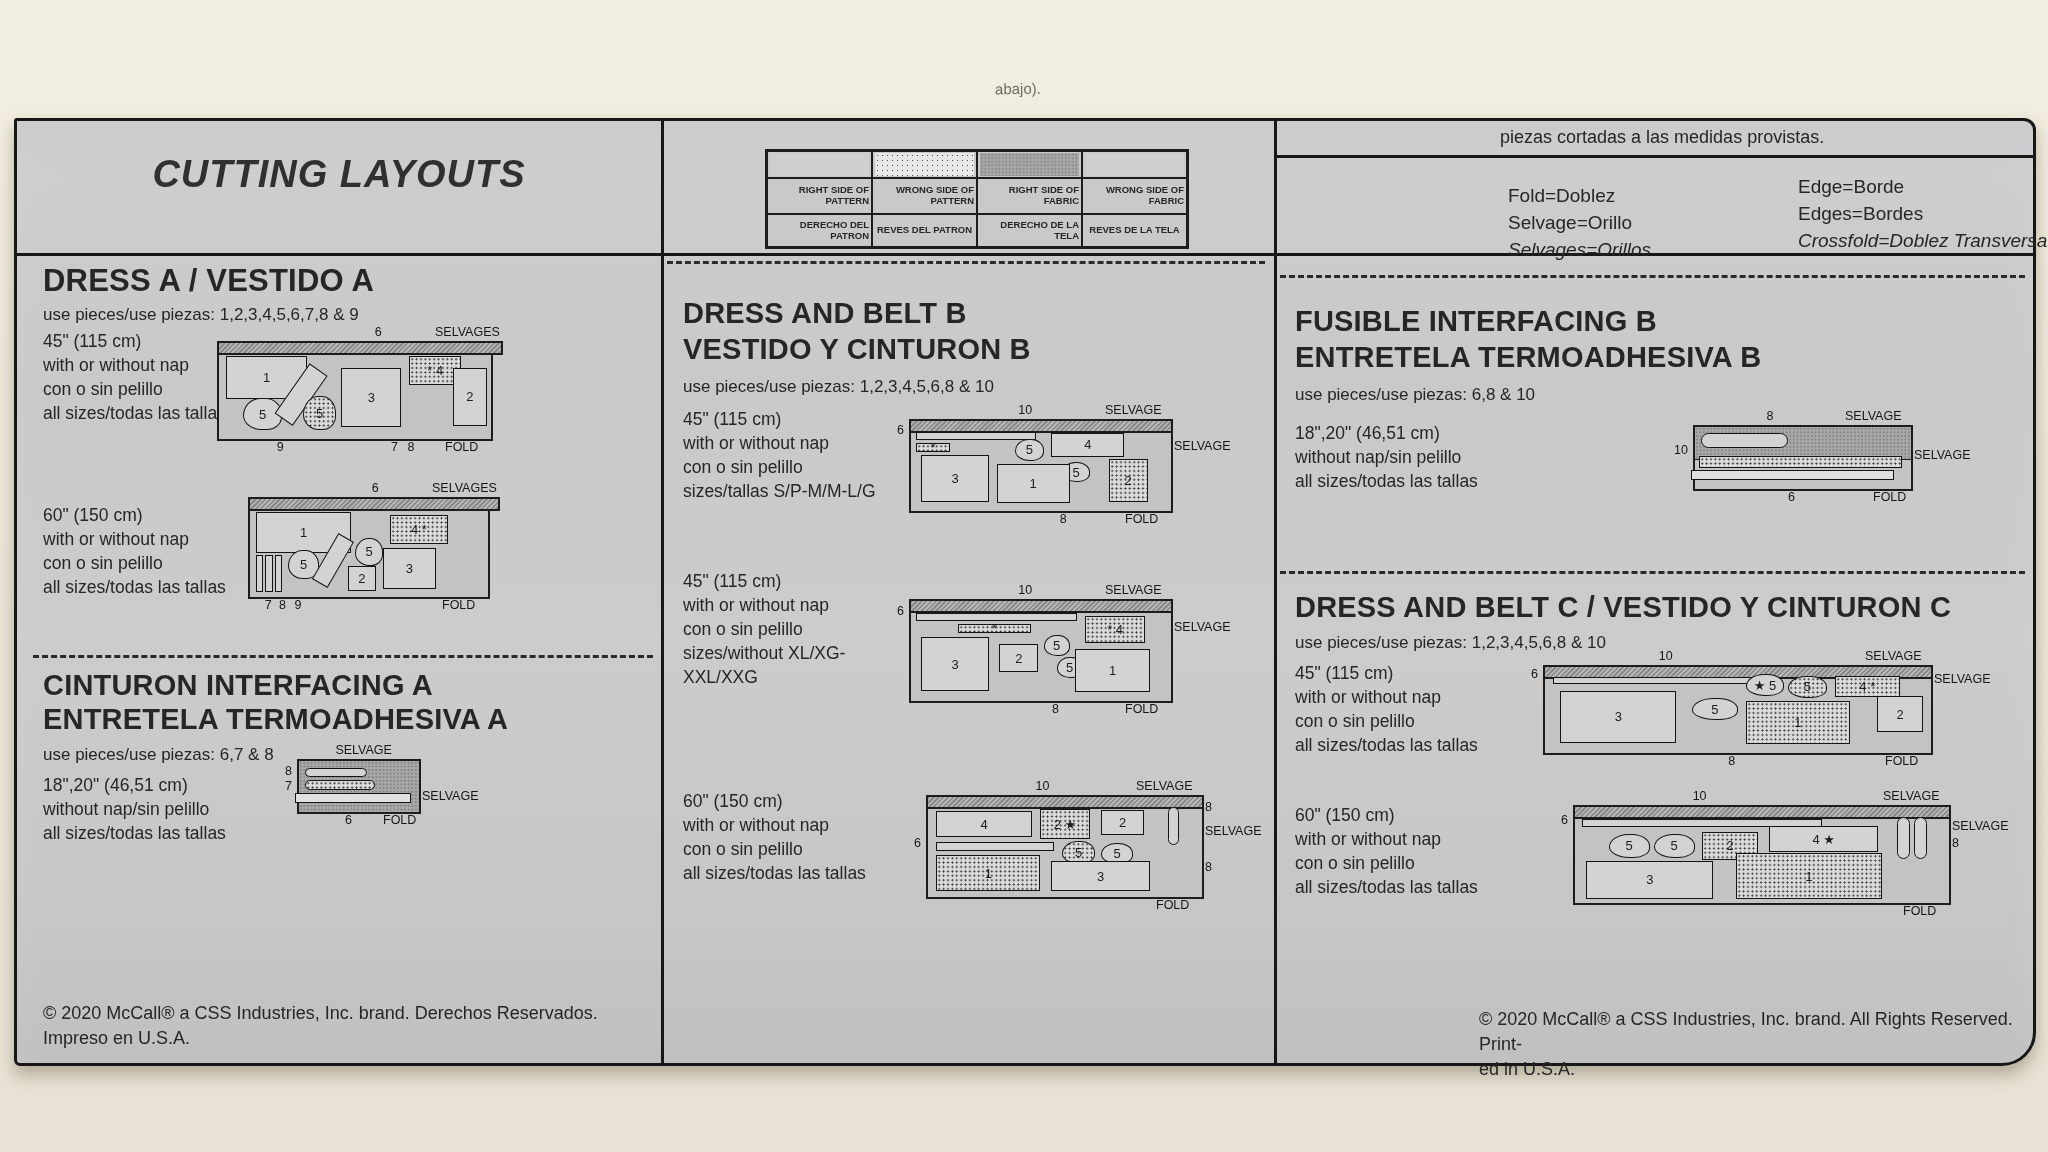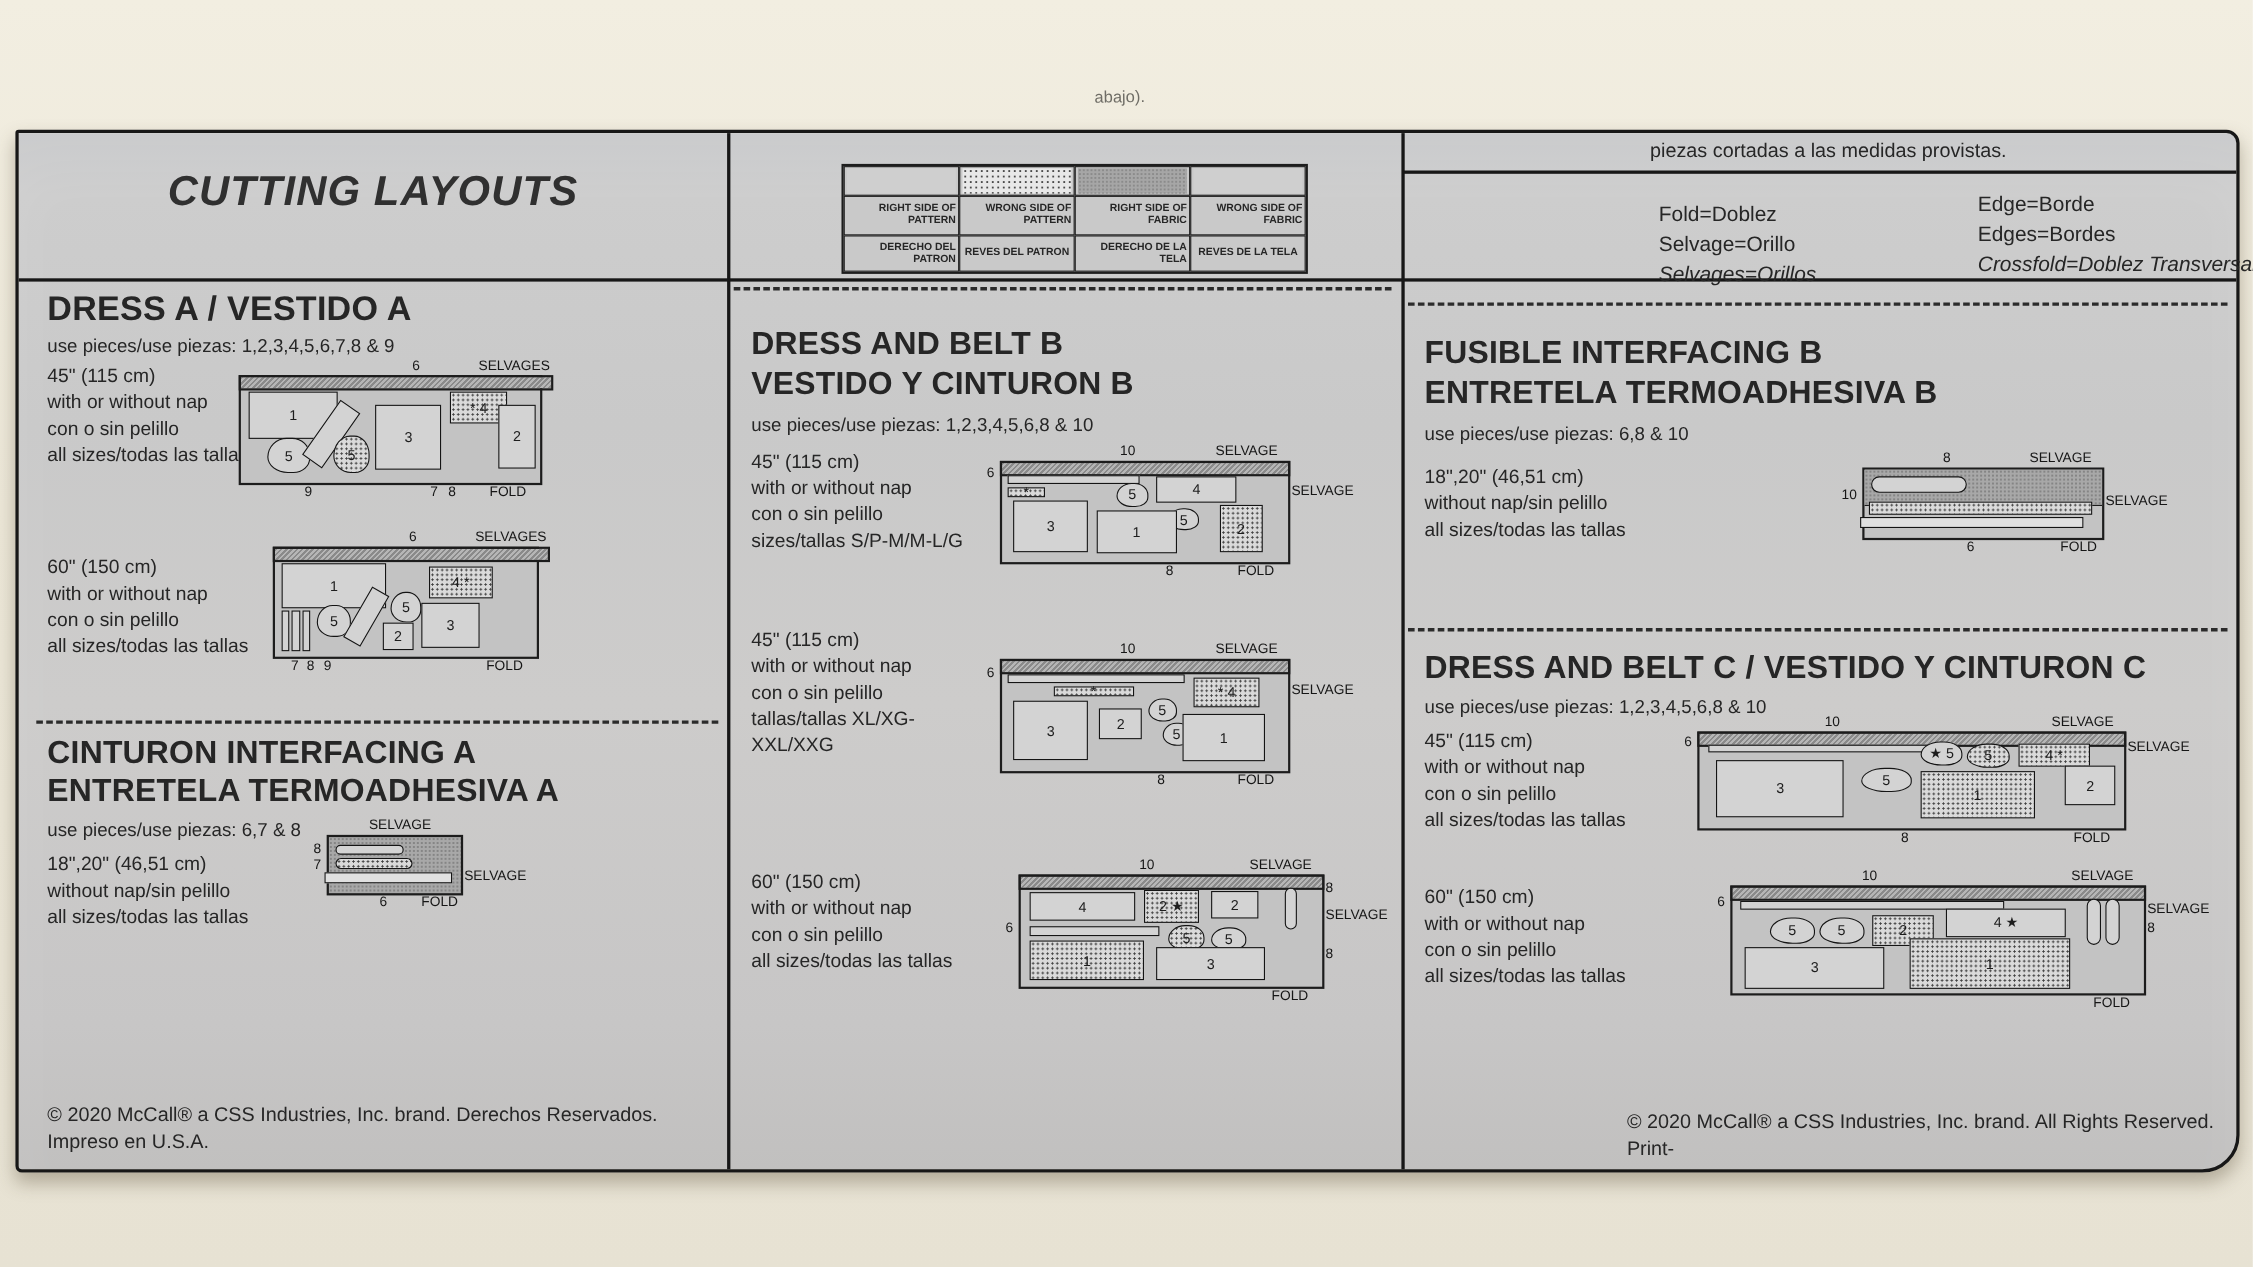--- a/index.html
+++ b/index.html
@@ -253,21 +253,21 @@
         <div class="dlabel" style="left: 0px; width: 11px; text-align: right; top: 19.8px;">6</div>
         <div class="dlabel" style="left: 281px; top: 36px;">SELVAGE</div>
         <div class="dlabel" style="left: 166.8px; top: 109px;">8</div>
         <div class="dlabel" style="left: 232px; top: 109px;">FOLD</div>
       </div>
 
     <div class="abs blk" style="left:666px;top:448px">
       <div>45" (115 cm)</div>
       <div>with or without nap</div>
       <div>con o sin pelillo</div>
-      <div>tallas/tallas XL/XG-</div>
+      <div>sizes/without XL/XG-</div>
       <div>XXL/XXG</div>
     </div>
     <div class="diagram" style="left: 876px; top: 462px; width: 340px; height: 134px;">
         <div class="diag-box" style="left: 16px; top: 16px; width: 260px; height: 100px;">
           <div class="strip"></div>
           <div class="pc" style="left: 2%; top: 12%; width: 62%; height: 8%;"></div>
           <div class="pc dots" style="left: 18%; top: 23%; width: 28%; height: 9%;">
             <span>*</span>
           </div>
           <div class="pc" style="left: 4%; top: 36%; width: 26%; height: 54%;">
@@ -442,15 +442,16 @@
         <div class="dlabel" style="left: 139.68px; top: 0px;">10</div>
         <div class="dlabel" style="left: 330px; top: 0px;">SELVAGE</div>
         <div class="dlabel" style="left: 0px; width: 15px; text-align: right; top: 24.36px;">6</div>
         <div class="dlabel" style="left: 399px; top: 30.12px;">SELVAGE</div>
         <div class="dlabel" style="left: 399px; top: 47.4px;">8</div>
         <div class="dlabel" style="left: 350px; top: 115px;">FOLD</div>
       </div>
 
     <div class="abs copy" style="left:1462px;top:886px;width:540px">
       <div><span>© 2020 </span><b>McCall® a CSS Industries, Inc. brand.</b><span> All Rights Reserved. Print-</span></div>
+      <div>ed in U.S.A.</div>
     </div>
   </div>
 </div>
 
 </body></html>

